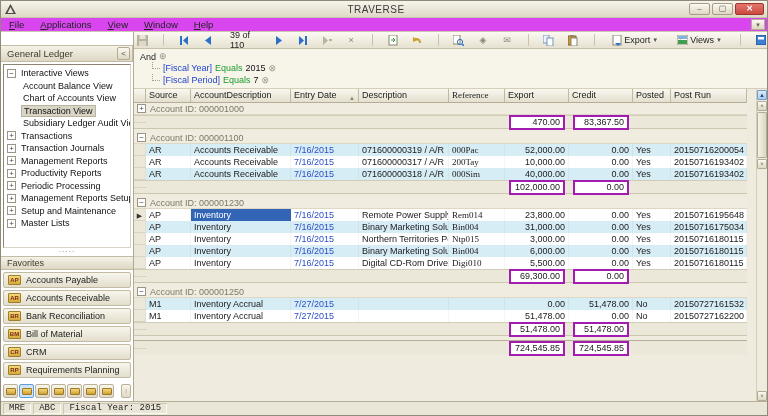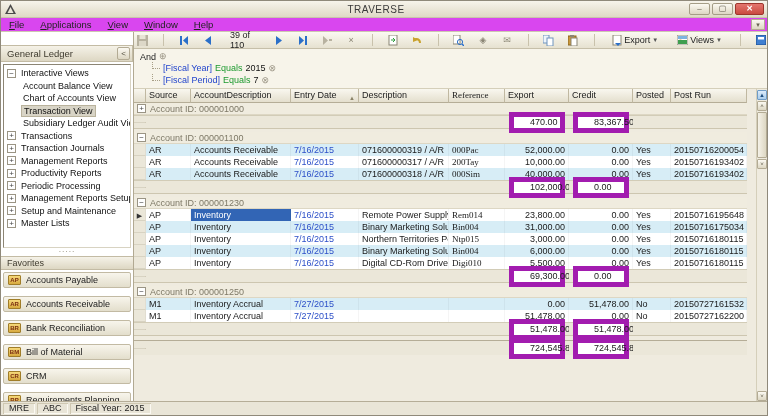--- a/index.html
+++ b/index.html
@@ -32,21 +32,21 @@
   .sb-collapse { width:13px; height:13px; border:1px solid #b3ab94; background:linear-gradient(#fbf9f2,#ddd7c3); border-radius:2px; font-size:8px; line-height:11px; text-align:center; color:#55503f; }
   .tree { margin:2px; height:184px; flex:0 0 184px; background:#fff; border:1px solid #8c8574; border-right-color:#d8d3c2; border-bottom-color:#d8d3c2; overflow:hidden; padding:2px 0 0 3px; }
   .tree-row { display:flex; align-items:center; height:12.5px; white-space:nowrap; }
   .tw-box { width:9px; height:9px; border:1px solid #9a9484; background:#fff; font-size:8px; line-height:7px; text-align:center; color:#444; margin-right:3px; flex:0 0 9px;}
   .tree-label { font-size:9px; color:#111; padding:0 2px; }
   .tree-row.child { padding-left:14px; }
   .tree-row.sel .tree-label { background:#d8d4c6; border:1px solid #b9b29c; }
   .splitter { height:6px; flex:0 0 6px; text-align:center; color:#8d8672; font-size:7px; line-height:4px; letter-spacing:1px;}
   .fav-header { height:14px; flex:0 0 14px; background:linear-gradient(#f5f2e8,#ddd7c3); border-top:1px solid #c3bba4; border-bottom:1px solid #c3bba4; font-size:9px; color:#3f3b2f; padding:1px 0 0 6px; }
   .fav-list { flex:1; padding:2px 2px 0 2px; }
-  .fav-btn { height:16px; margin-bottom:8px; border:1px solid #c2baa3; border-radius:2px; background:linear-gradient(#f8f5ec,#e3decc); display:flex; align-items:center; padding-left:4px; }
+  .fav-btn { height:16px; margin-bottom:2px; border:1px solid #c2baa3; border-radius:2px; background:linear-gradient(#f8f5ec,#e3decc); display:flex; align-items:center; padding-left:4px; }
   .fav-icon { width:13px; height:10px; background:linear-gradient(#f6d87a,#d7a93e); border:1px solid #a07d28; border-radius:1px; font-size:6px; font-weight:bold; color:#7a2d10; text-align:center; line-height:9px; margin-right:5px; flex:0 0 13px;}
   .fav-label { font-size:9px; color:#222; white-space:nowrap; }
   .module-row { height:18px; flex:0 0 18px; display:flex; align-items:center; gap:1px; padding:0 2px 2px 2px; }
   .mod-btn { width:15px; height:14px; border:1px solid #b9b19a; border-radius:2px; background:linear-gradient(#f8f5ec,#e0dac7); display:flex; align-items:center; justify-content:center; }
   .mod-btn.active { background:#cfe4f7; border-color:#5d9ddb; }
   .mod-folder { width:10px; height:7px; background:linear-gradient(#f6d87a,#cf9f35); border:1px solid #9a7a26; border-radius:1px; }
   .mod-more { width:10px; height:14px; border:1px solid #b9b19a; border-radius:2px; background:linear-gradient(#f8f5ec,#e0dac7); font-size:6px; text-align:center; line-height:12px; color:#6a6553; margin-left:auto;}
 
   
   .main { flex:1; display:flex; flex-direction:column; min-width:0; position:relative; }
@@ -101,33 +101,33 @@
   .g-label { font-size:9px; color:#7d7866; }
   .data-row { height:12px; flex:0 0 12px; }
   .data-row .cell { border-right:1px solid rgba(0,0,0,0.04); }
   .row-white { background:#fff; }
   .row-alt { background:#d7edf6; }
   .cell.date { color:#2d50c8; }
   .cell.selcell { background:#3265b5; color:#fff; }
   .stub-ind { color:#333; font-size:7px; line-height:11px; }
   .sum-row { height:14px; flex:0 0 14px; background:#ebe7d9; border-top:1px solid #d2ccb7; border-bottom:1px solid #cdc6b0; align-items:center; }
   .span-left { width:359px; flex:0 0 359px; }
-  .sum-box { display:block; background:#fff; border:5px solid #a21caf; text-align:right; font-size:9px; line-height:11px; padding:0 16px; margin:0 1px; }
+  .sum-box { display:block; background:#fff; border:2px solid #a21caf; text-align:right; font-size:9px; line-height:11px; padding:0 3px; margin:0 1px; }
   .gap { height:3px; flex:0 0 3px; background:#efebdf; }
   .grand-row { height:15px; flex:0 0 15px; background:#ebe7d9; border-top:1px solid #b5ad97; align-items:center; margin-top:1px;}
 
   
   .rail { position:absolute; top:0; right:0; bottom:0; width:11px; background:#efebdf; border-left:1px solid #d5cfba; display:flex; flex-direction:column; align-items:center; }
   .rail-btn { width:10px; height:10px; border:1px solid #b3ab94; background:linear-gradient(#fbf9f2,#ddd7c3); font-size:6px; line-height:8px; text-align:center; color:#55503f; margin-top:1px; border-radius:1px;}
   .rail-btn.blue { background:linear-gradient(#dcebfa,#aacdec); border-color:#6f9cc7; color:#1d4d7e; }
   .rail-thumb { width:10px; height:46px; border:1px solid #b3ab94; background:linear-gradient(90deg,#f5f2e8,#ddd7c3); margin-top:1px; border-radius:1px;}
   .rail-fill { flex:1; }
 
   
-  .statusbar { height:14px; flex:0 0 14px; background:#e9e5d7; border-top:1px solid #b5ad97; display:flex; align-items:center; padding:1px 2px; gap:2px; }
+  .statusbar { height:14px; flex:0 0 14px; background:#e9e5d7; border-top:1px solid #b5ad97; display:flex; align-items:center; padding:1px 2px; gap:2px;font-family:Liberation Mono, monospace; }
   .sb-seg { height:11px; padding:0 6px; font-size:9px; line-height:10px; color:#222; box-shadow:inset 1px 1px 0 #cfc8b2, inset -1px -1px 0 #fbf9f2; }
 </style>
 </head>
 <body>
 
 <div class="window">
 
   <div class="titlebar">
     <svg class="app-icon" viewBox="0 0 11 10">
         <polygon points="5.5,0 11,10 0,10" fill="#4a4a4a"></polygon>

